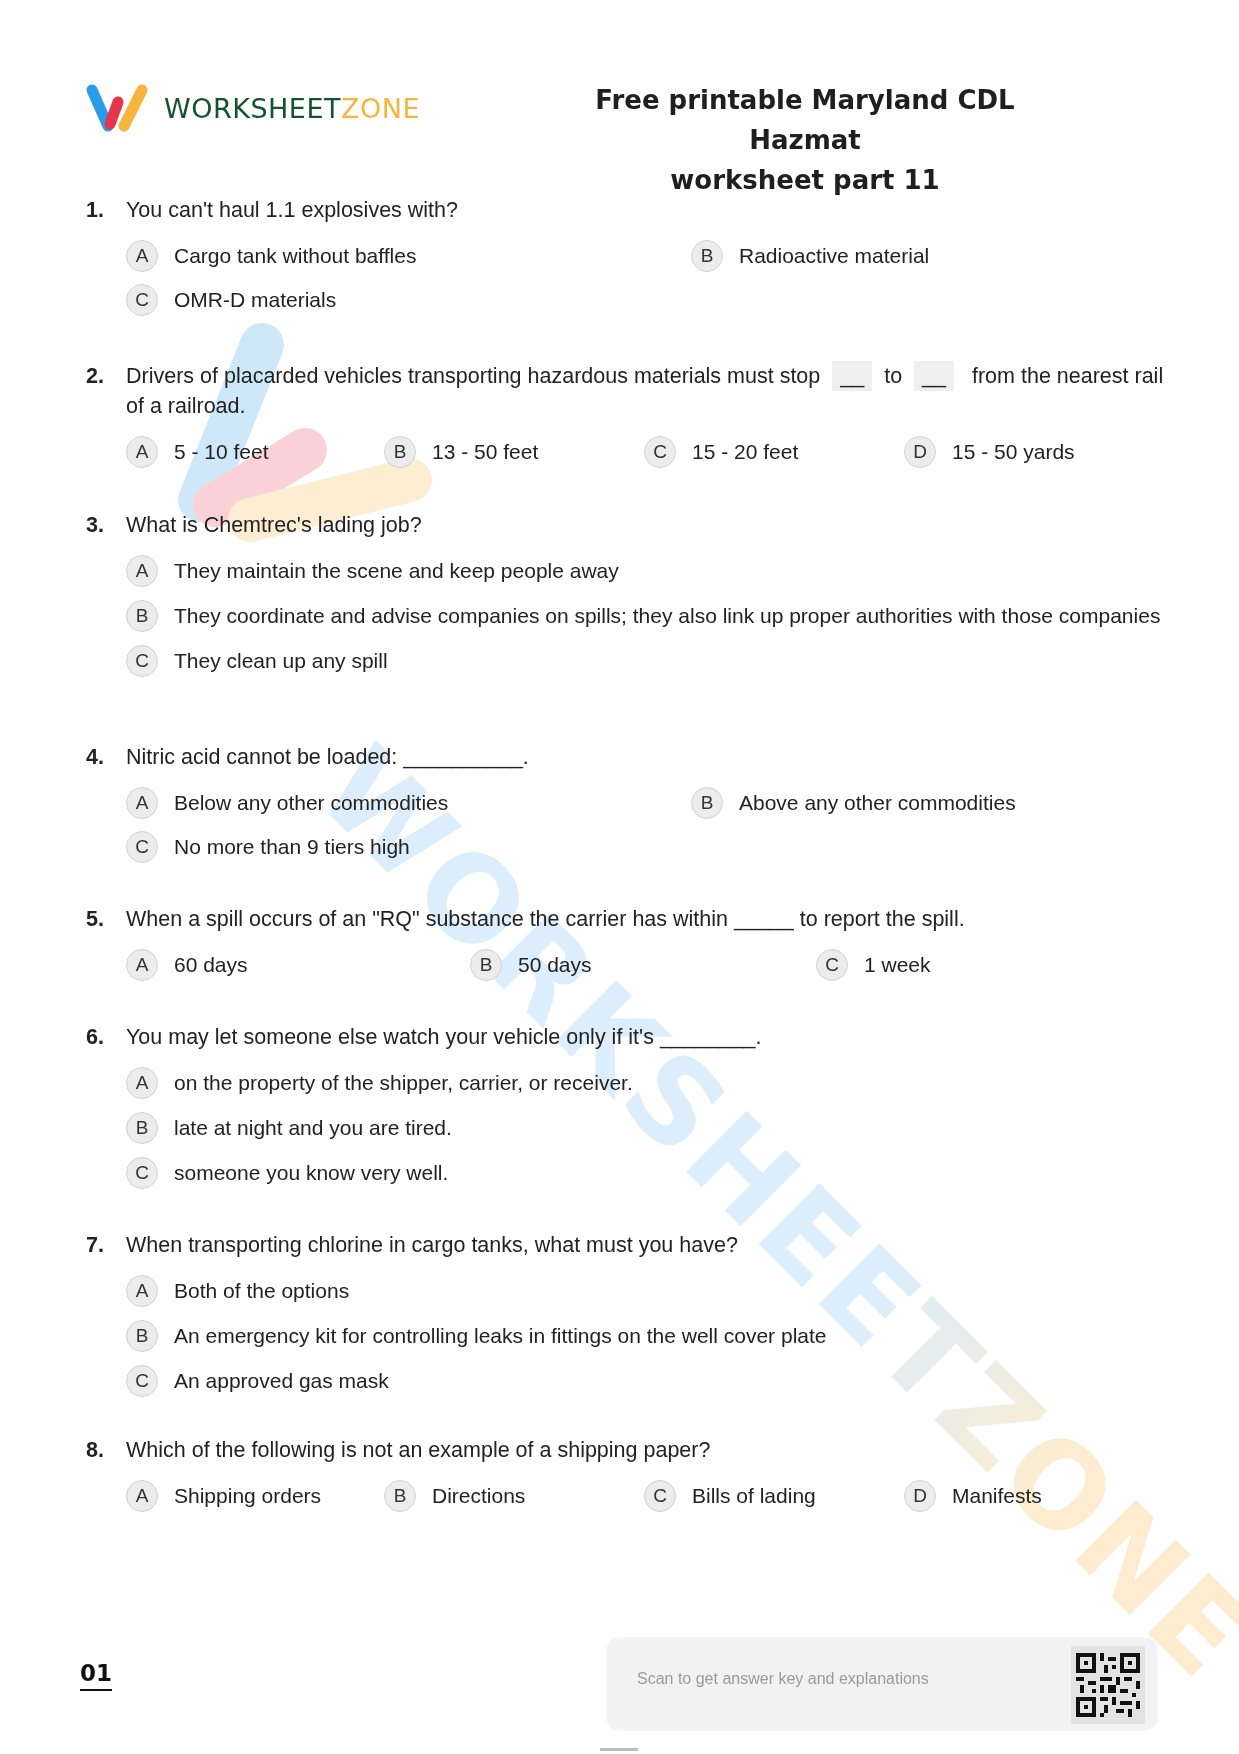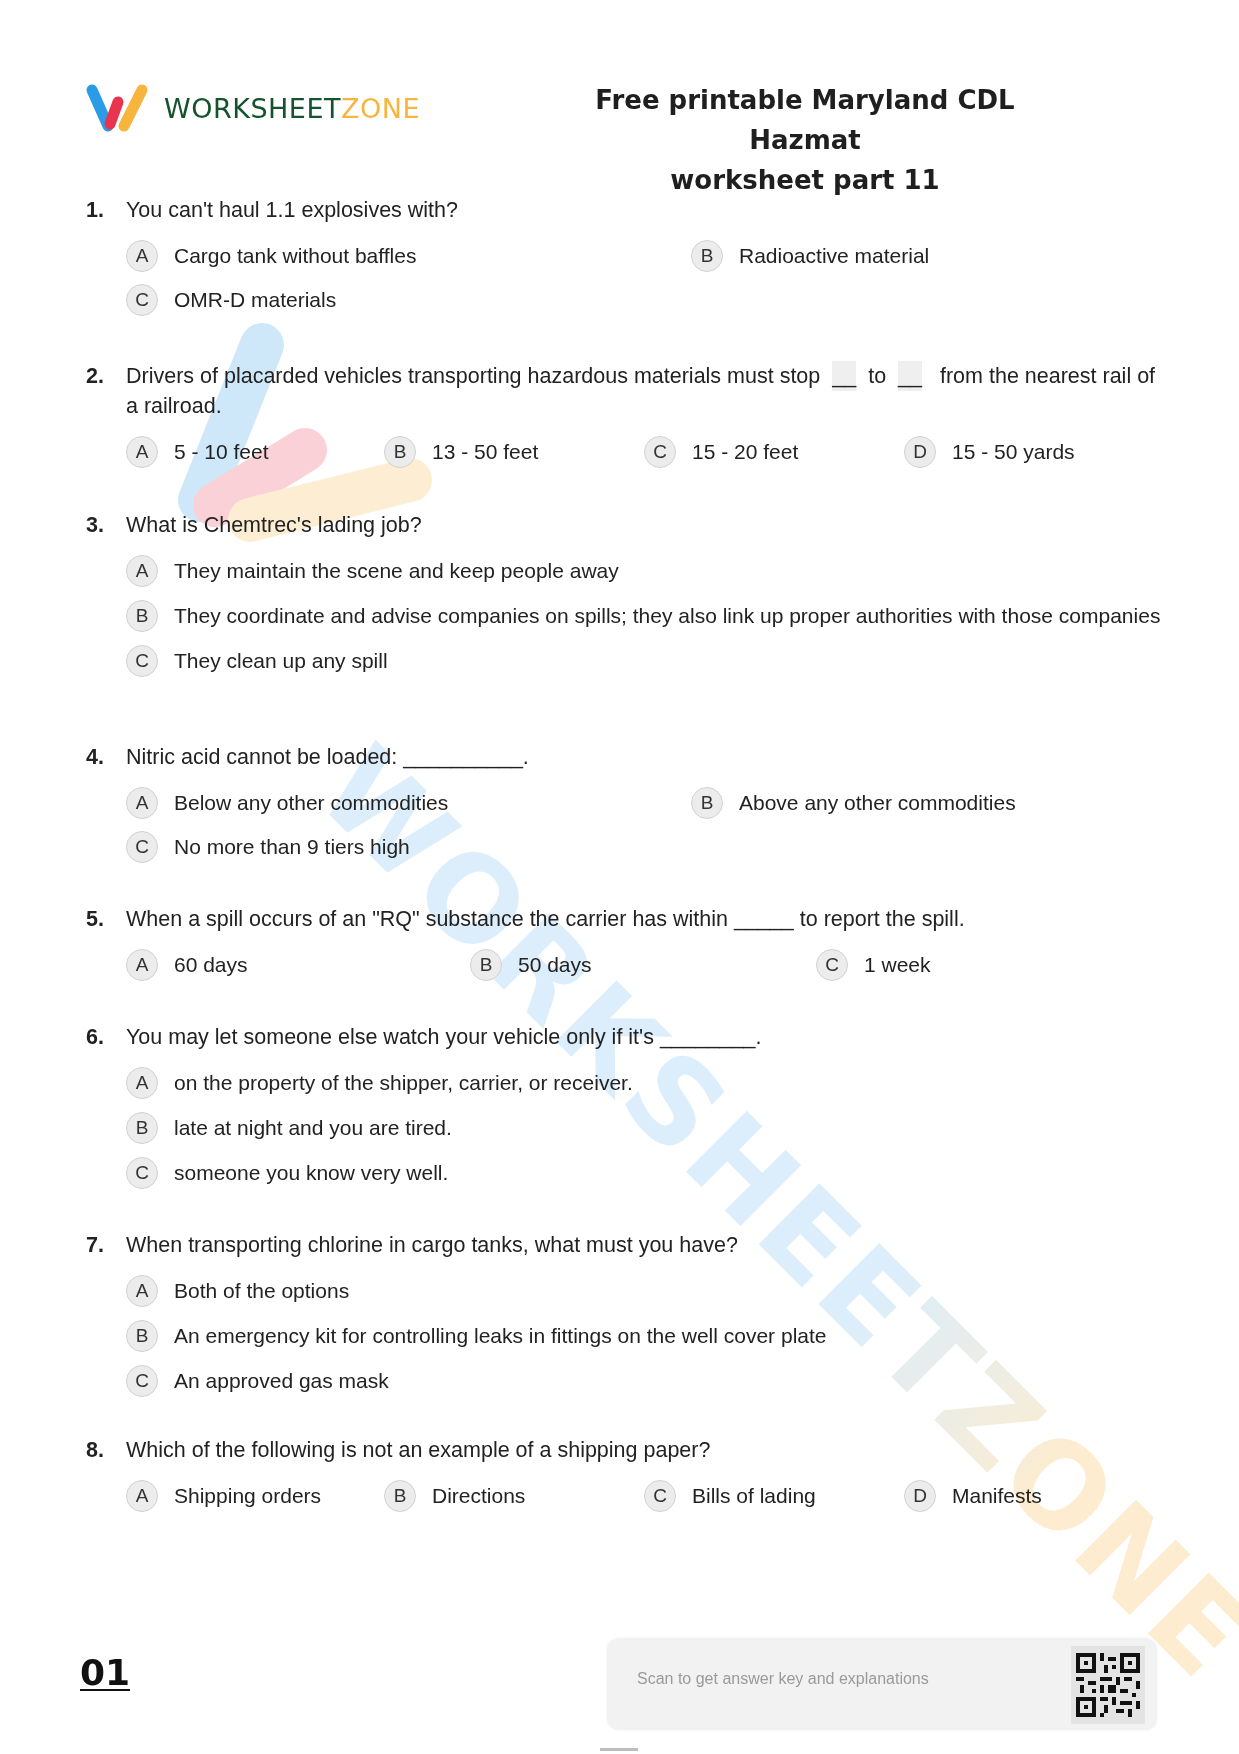--- a/index.html
+++ b/index.html
@@ -31,34 +31,34 @@
   .title {
     position: absolute; left: 540px; top: 80px; width: 530px; text-align: center;
     font-family: "DejaVu Sans", sans-serif; font-weight: bold; font-size: 26px; line-height: 40px; color: #1f1f1f;
   }
 
   
   .q { position: absolute; left: 86px; width: 1080px; }
   .q-head { display: flex; font-size: 21.5px; line-height: 30px; color: #222; }
   .q-num { width: 40px; flex: none; font-weight: bold; }
   .q-text { flex: 1; }
-  .blank-box { display: inline-block; background: #efefef; padding: 0 0; margin: 0 6px; }
+  .blank-box { display: inline-block; background: #efefef; padding: 0 8px; margin: 0 6px; }
   .opts { position: relative; margin-left: 40px; }
   .opt { display: flex; align-items: flex-start; font-size: 21px; line-height: 30px; color: #222; }
   .badge {
     flex: none; width: 32px; height: 32px; border-radius: 50%; background: #ececec;
     border: 1px solid #d2d2d2; box-sizing: border-box; text-align: center; line-height: 30px;
     font-size: 19px; color: #333; margin-right: 16px; margin-top: -1px;
   }
   .opt-text { flex: 1; }
 
   
   .page-num {
     position: absolute; left: 80px; top: 1657px; font-family: "DejaVu Sans", sans-serif;
-    font-weight: bold; font-size: 36px; color: #111; border-bottom: 2px solid #111; line-height: 32px;
+    font-weight: bold; font-size: 23px; color: #111; border-bottom: 2px solid #111; line-height: 32px;
   }
   .scan-box {
     position: absolute; left: 607px; top: 1638px; width: 550px; height: 92px;
     background: #f2f2f2; border-radius: 12px; box-shadow: 0 0 3px rgba(0,0,0,0.06);
   }
   .scan-text { position: absolute; left: 30px; top: 32px; font-size: 16px; color: #9a9a9a; }
   .qr { position: absolute; right: 12px; top: 8px; width: 74px; height: 78px; background: #e3e3e3; }
   .qr svg { position: absolute; left: 5px; top: 6px; }
   .bottom-line { position: absolute; left: 600px; top: 1748px; width: 38px; height: 3px; background: #bdbdbd; }
 </style>

